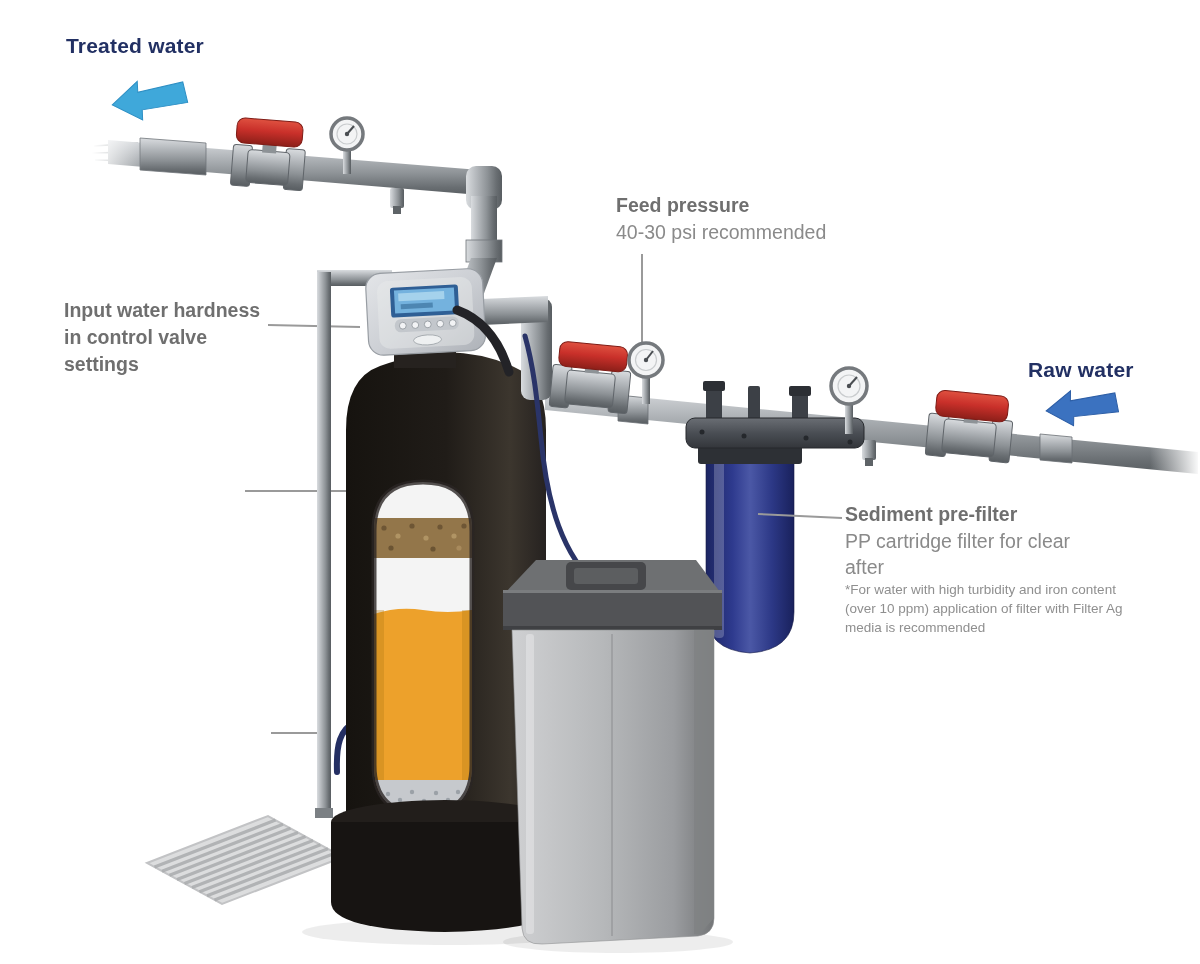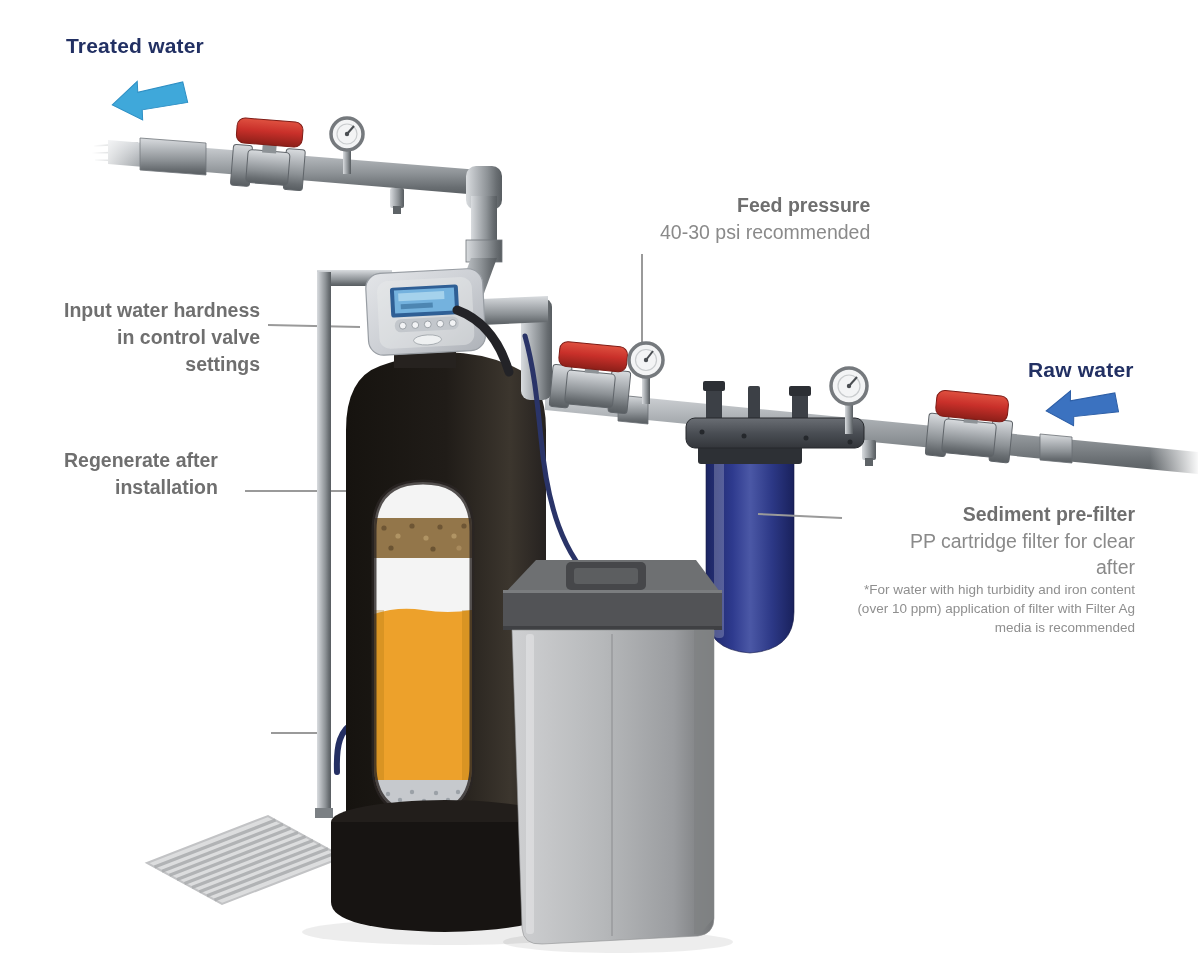--- a/index.html
+++ b/index.html
@@ -1,19 +1,19 @@
 <!DOCTYPE html>
 <html style="--label-navy: #223063; --label-gray: #6f6f6f; --label-gray-light: #8a8a8a; --footnote-gray: #8f8f8f; --callout-gray: #9a9a9a; --treated-arrow-blue: #3fa8da; --raw-arrow-blue: #3b72c0; --valve-red: #c9302a; --pipe-gray: #9aa0a4; --tank-black: #201c18; --resin-orange: #eda12b; --filter-blue: #2e3a8e; --brine-tank-gray: #b4b6b8; --lcd-blue: #74b2de;"><head>
 <meta charset="utf-8">
 <style>
   html,body{margin:0;padding:0;background:#fff;}
   .canvas{position:relative;width:1200px;height:964px;background:#fff;overflow:hidden;
           font-family:"Liberation Sans",sans-serif;}
   .canvas svg{position:absolute;left:0;top:0;}
-  .label{position:absolute;white-space:nowrap;text-align:right;}
+  .label{position:absolute;white-space:nowrap;}
   .navy{color:var(--label-navy,#223063);font-weight:700;font-size:21px;letter-spacing:.2px;}
   .g-title{color:var(--label-gray,#6f6f6f);font-weight:700;font-size:19.5px;line-height:27px;}
   .g-sub{color:var(--label-gray-light,#8a8a8a);font-weight:400;font-size:19.5px;line-height:26px;}
   .footnote{color:var(--footnote-gray,#8f8f8f);font-size:13.5px;line-height:19px;font-weight:400;
             white-space:normal;width:290px;}
 </style>
 </head>
 <body>
 
 <div class="canvas">
@@ -294,35 +294,31 @@
   </g>
   <g transform="translate(1046,409) rotate(-5)">
     <path d="M0,2 L26,-16 L25,-6 L70,-10 L72,9 L27,10 L26,19 Z" style="fill:var(--raw-arrow-blue,#3b72c0)" stroke="#2d5ea6" stroke-width="1"></path>
   </g>
 </svg>
 
 <div class="label navy" style="left:66px;top:34px">Treated water</div>
 
 <div class="label navy" style="left:1028px;top:358px">Raw water</div>
 
-<div class="label" style="left:660px;top:192px">
+<div class="label" style="left:616px;top:192px">
   <div class="g-title">Feed pressure</div>
   <div class="g-sub">40-30 psi recommended</div>
 </div>
 
 <div class="label" style="left:64px;top:297px">
   <div class="g-title">Input water hardness</div>
   <div class="g-title">in control valve</div>
   <div class="g-title">settings</div>
 </div>
 
-<div class="label" style="left:64px;top:447px">
-  <div class="g-title">Regenerate after</div>
-  <div class="g-title">installation</div>
-</div>
 
 
 <div class="label" style="left:845px;top:501px">
   <div class="g-title">Sediment pre-filter</div>
   <div class="g-sub">PP cartridge filter for clear</div>
   <div class="g-sub">after</div>
   <div class="footnote">*For water with high turbidity and iron content (over 10 ppm) application of filter with Filter Ag media is recommended</div>
 </div>
 
 </div>

